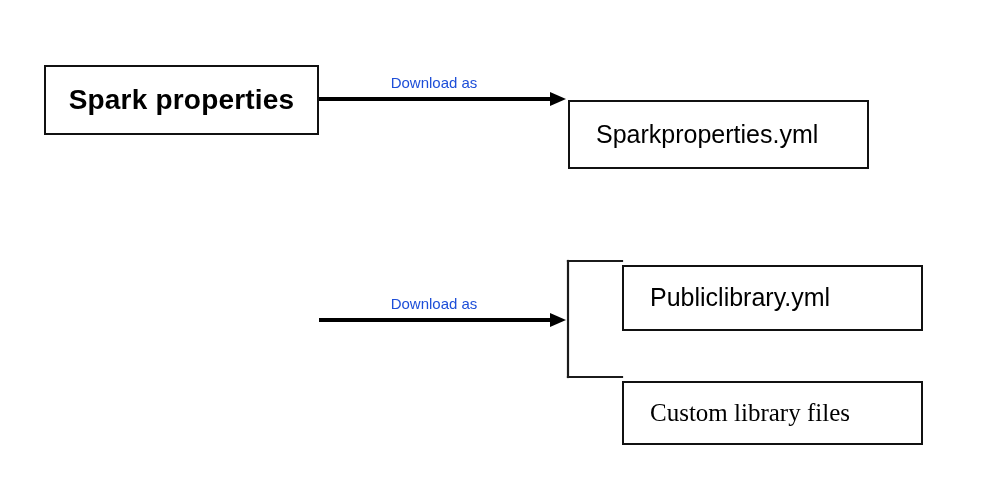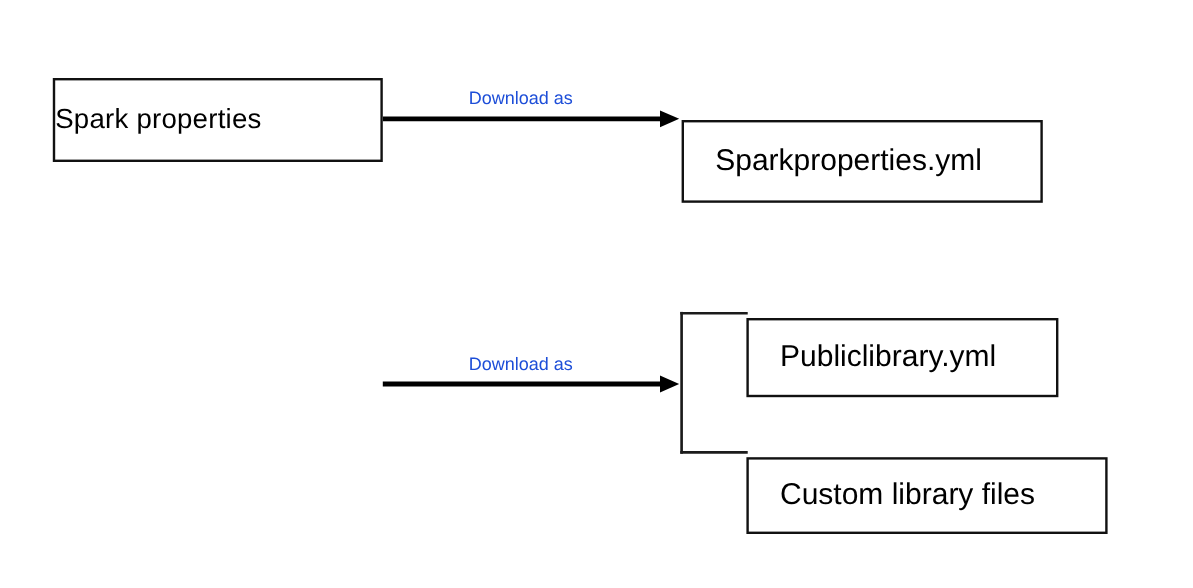--- a/index.html
+++ b/index.html
@@ -23,22 +23,23 @@
     position: absolute;
     box-sizing: border-box;
     background: #ffffff;
     border: 2px solid #111111;
     display: flex;
     align-items: center;
     color: #000000;
     line-height: 1.1;
   }
   .node-source {
-    font-weight: normal;
-    font-size: 23px;
+    justify-content: center;
+    font-weight: bold;
+    font-size: 28px;
     letter-spacing: 0.2px;
   }
   .node-target {
     justify-content: flex-start;
     font-weight: normal;
     font-size: 25px;
     padding-left: 26px;
     margin-top: 36px;
   }
   .node-label {
@@ -102,25 +103,25 @@
 
   <div class="node node-source" style="left:44px; top:65px; width:275px; height:70px;">
     <span class="node-label">Spark properties</span>
   </div>
 
   <div class="node node-target" style="left:568px; top:64px; width:301px; height:69px;">
     <span class="node-label">Sparkproperties.yml</span>
   </div>
 
 
-  <div class="node node-target" style="left:622px; top:229px; width:260px; height:66px;">
+  <div class="node node-target" style="left:622px; top:229px; width:301px; height:66px;">
     <span class="node-label">Publiclibrary.yml</span>
   </div>
 
-  <div class="node node-target" style="left:622px; top:345px; width:301px; height:64px;">
+  <div class="node node-target" style="left:622px; top:345px; width:301px; height:64px;font-family:Liberation Serif, serif;">
     <span class="node-label">Custom library files</span>
   </div>
 
   <div class="edge-label" style="left:376px; top:74px; width:116px;">Download as</div>
 
   <div class="edge-label" style="left:376px; top:295px; width:116px;">Download as</div>
 
 </div>
 
 </body></html>

